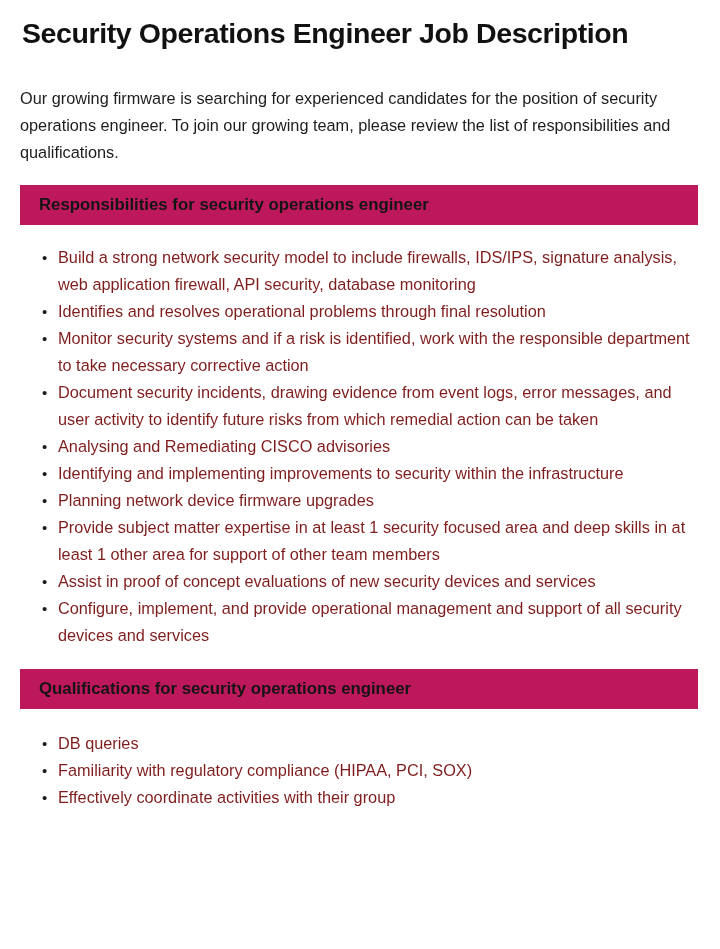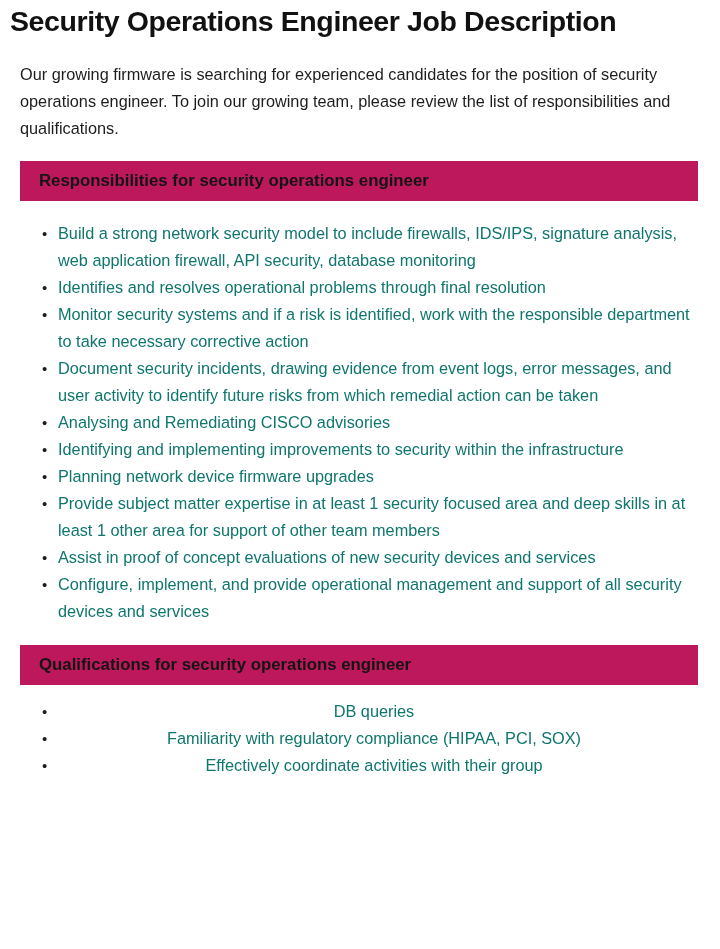--- a/index.html
+++ b/index.html
@@ -20,21 +20,21 @@
   .page {
     position: relative;
     width: 720px;
     height: 949px;
     box-sizing: border-box;
     padding: 0;
   }
 
   
   .page-title {
-    margin: 0;
+    margin: 12px;
     padding: 0 10px;
     font-size: 28.5px;
     line-height: 38px;
     font-weight: 700;
     letter-spacing: -0.4px;
     color: #111111;
     white-space: nowrap;
     padding-top: 2px;
   }
 
@@ -68,29 +68,29 @@
   .band-spacer-top-1 { height: 19px; }
   .band-spacer-top-2 { height: 20px; }
 
   
   ul.bullets {
     margin: 0;
     padding: 0;
     list-style: none;
   }
   ul.bullets.first { padding-top: 19px; }
-  ul.bullets.second { padding-top: 13px; text-align: center; }
+  ul.bullets.second { padding-top: 21px; }
 
   ul.bullets li {
     position: relative;
     margin: 0;
     padding: 0 30px 0 58px;
     font-size: 16.3px;
     line-height: 27px;
-    color: #0f766e;
+    color: #7f1d1d;
   }
   ul.bullets li::before {
     content: "\2022";
     position: absolute;
     left: 42px;
     top: 0;
     font-size: 15px;
     line-height: 27px;
     color: #1d1d1d;
   }

